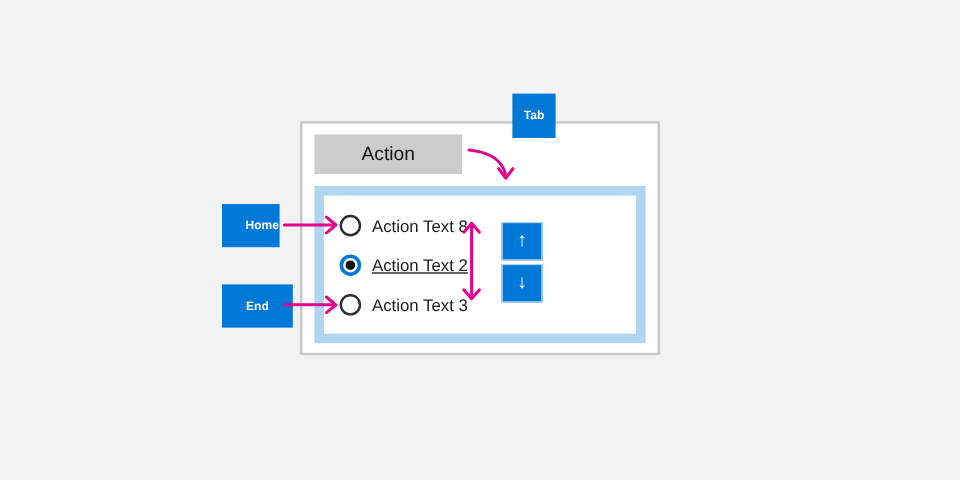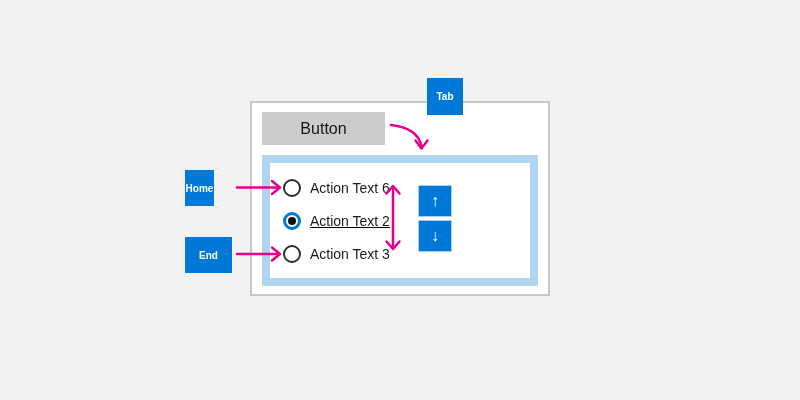--- a/index.html
+++ b/index.html
@@ -29,22 +29,22 @@
     box-sizing:border-box;border:8px solid #b0d5f0;background:#ffffff;z-index:2;
   }
 
   
   .badge{
     position:absolute;background:#0078d7;color:#ffffff;
     display:flex;align-items:center;justify-content:center;
     font-size:10px;font-weight:600;z-index:5;
   }
   .badge.tab{left:427px;top:78px;width:36px;height:37px;}
-  .badge.home{left:185px;top:170px;width:29px;height:36px;}
-  .badge.end{left:185px;top:237px;width:47px;height:36px;}
+  .badge.home{left:185px;top:170px;width:29px;height:36px;padding-left:19px;}
+  .badge.end{left:185px;top:237px;width:59px;height:36px;}
 
   
   .radio-item{
     position:absolute;left:283px;height:19px;display:flex;align-items:center;z-index:4;
   }
   .radio-item.r1{top:178px;}
   .radio-item.r2{top:211px;text-decoration:underline;}
   .radio-item.r3{top:244px;justify-content:flex-end;}
   .radio-circle{
     width:18px;height:18px;box-sizing:border-box;border-radius:50%;
@@ -72,30 +72,30 @@
   .arrows{position:absolute;left:0;top:0;width:800px;height:400px;z-index:6;pointer-events:none;}
 </style>
 </head>
 <body>
 
 <div class="stage">
 
   <div class="panel"></div>
 
   <div class="gray-button">
-    <span>Button</span>
+    <span>Action</span>
   </div>
 
   <div class="focus-frame"></div>
 
   <div class="radio-item r1">
     <span class="radio-circle">
       
     </span>
-    <span class="radio-label">Action Text 6</span>
+    <span class="radio-label">Action Text 8</span>
   </div>
   <div class="radio-item r2 selected">
     <span class="radio-circle">
       <span class="radio-dot"></span>
     </span>
     <span class="radio-label">Action Text 2</span>
   </div>
   <div class="radio-item r3">
     <span class="radio-circle">
       

